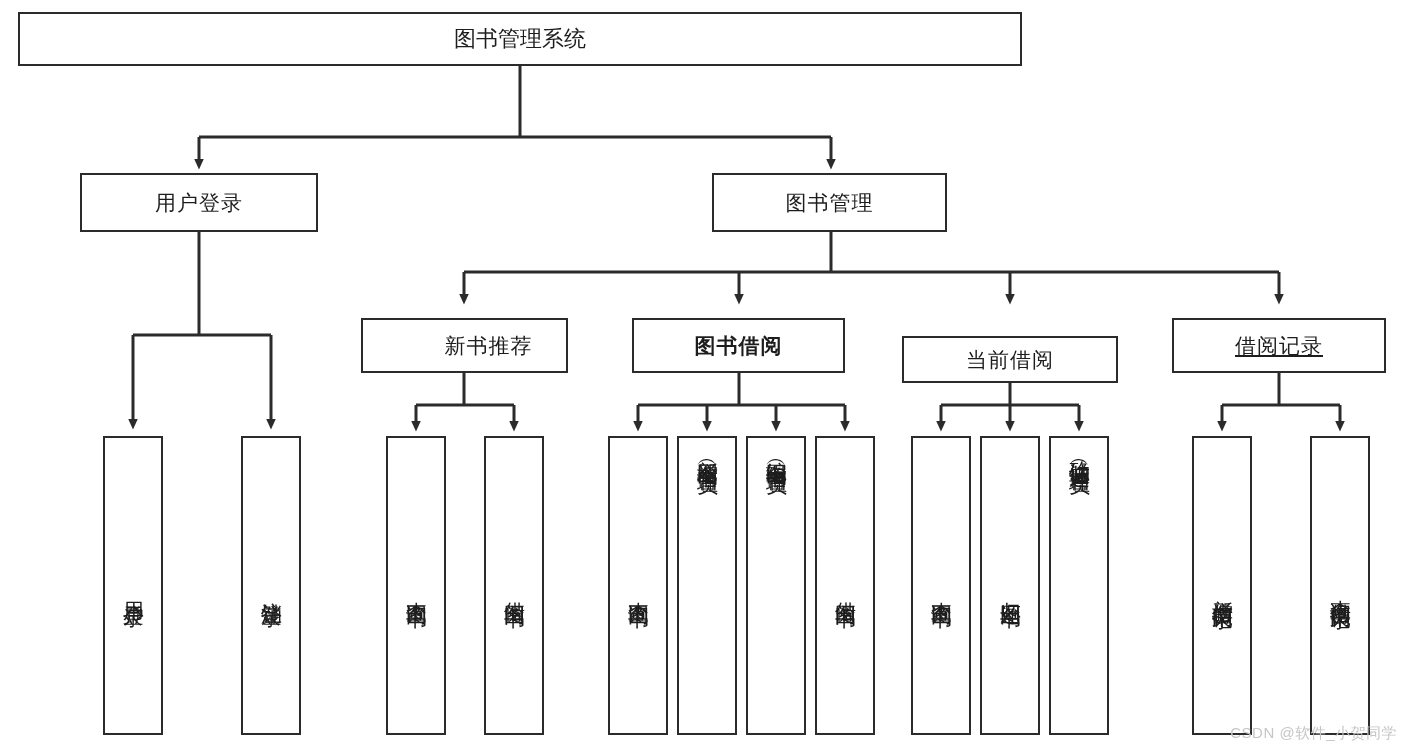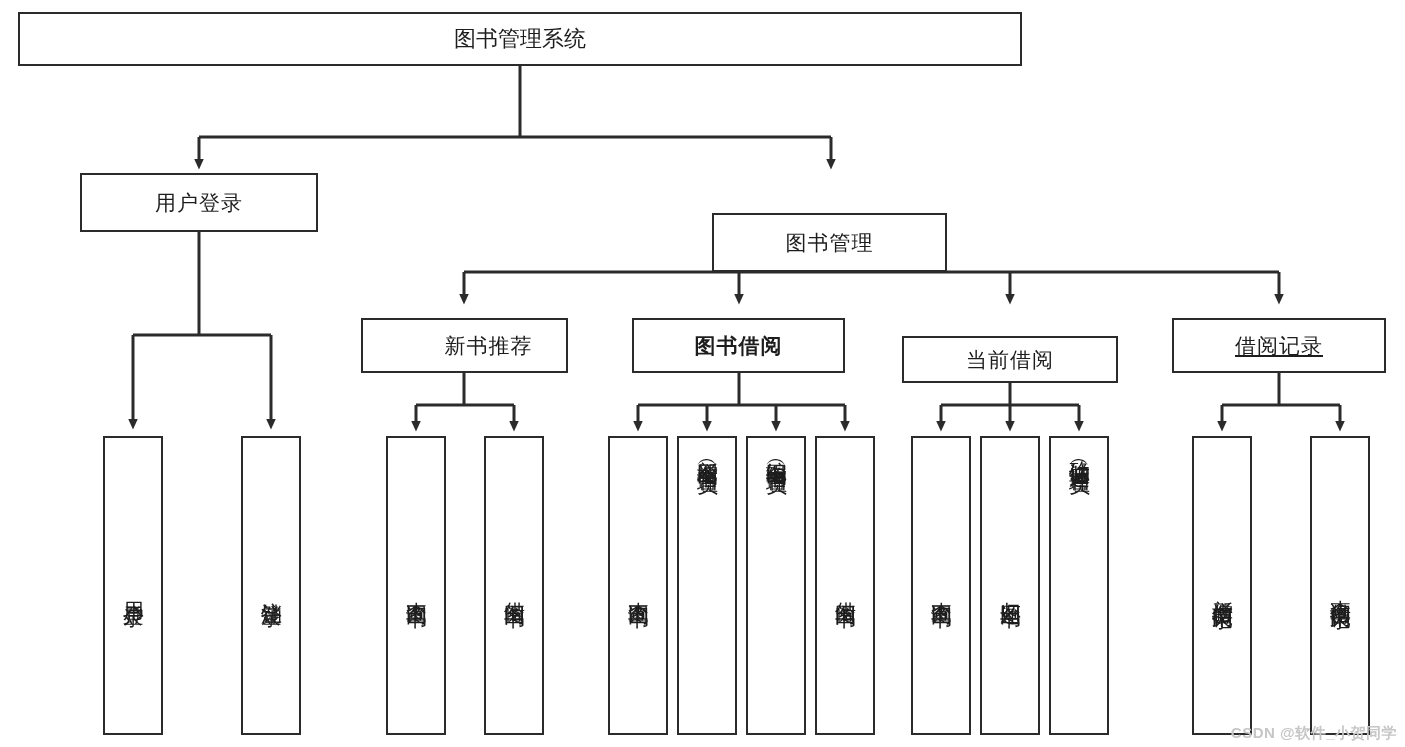--- a/index.html
+++ b/index.html
@@ -10,21 +10,21 @@
   .node{position:absolute;box-sizing:border-box;background:#ffffff;
         border:2.5px solid #2b2b2b;display:flex;align-items:center;
         justify-content:center;color:#1d1d1d;}
   .node.h{font-size:21px;letter-spacing:1px;}
   .node.root{font-size:22px;text-align:center;}
   .node.v{writing-mode:vertical-rl;text-orientation:upright;
           font-size:21px;line-height:1.18;letter-spacing:2px;
           justify-content:flex-start;align-items:center;padding-top:6px;}
   .node.v.tall{justify-content:center;}
   .watermark{position:absolute;right:8px;bottom:4px;color:#c6c6c6;
-             font-size:15px;letter-spacing:.5px;white-space:nowrap;font-weight:bold;}
+             font-size:15px;letter-spacing:.5px;white-space:nowrap;}
 </style>
 </head>
 <body>
 
 <div id="diagram">
 
   <svg class="connectors" viewBox="0 0 1405 747" xmlns="http://www.w3.org/2000/svg">
     <defs>
       <marker id="arw" markerWidth="12" markerHeight="12" refX="1.5" refY="5" orient="auto" markerUnits="userSpaceOnUse">
         <path d="M0,0 L0,10 L11,5 z" fill="#2b2b2b"></path>
@@ -74,21 +74,21 @@
     </g>
   </svg>
 
   <div class="node root" style="left:18px;top:12px;width:1004px;height:54px;">
     <span>图书管理系统</span>
   </div>
 
   <div class="node h" style="left:80px;top:173px;width:238px;height:59px;">
     <span>用户登录</span>
   </div>
-  <div class="node h" style="left:712px;top:173px;width:235px;height:59px;margin-top:40px;">
+  <div class="node h" style="left:712px;top:173px;width:235px;height:59px;">
     <span>图书管理</span>
   </div>
 
   <div class="node h" style="left:361px;top:318px;width:207px;height:55px;padding-left:48px;">
     <span>新书推荐</span>
   </div>
   <div class="node h" style="left:632px;top:318px;width:213px;height:55px;font-weight:bold;">
     <span>图书借阅</span>
   </div>
   <div class="node h" style="left:902px;top:328px;width:216px;height:47px;margin-top:8px;">

